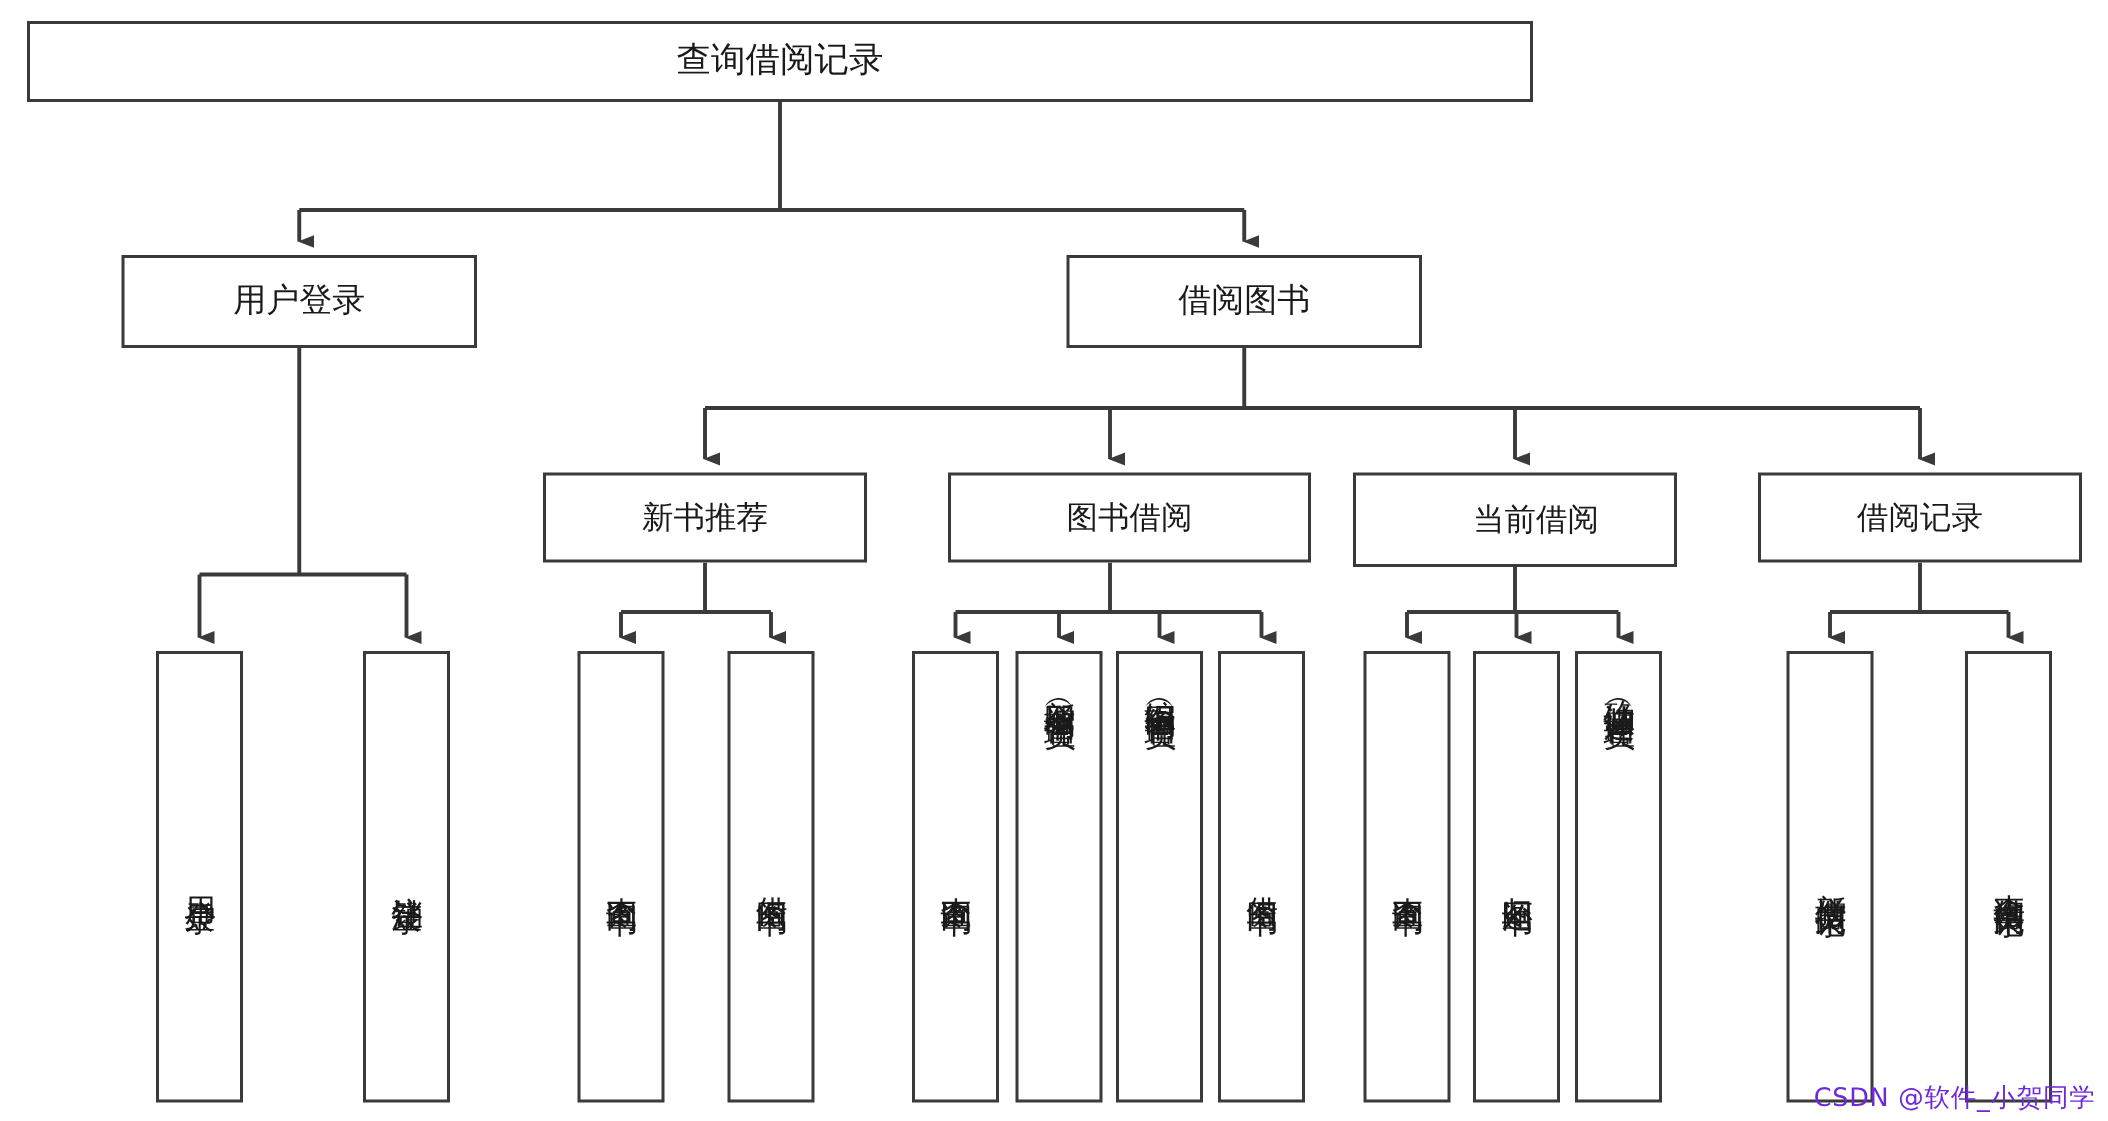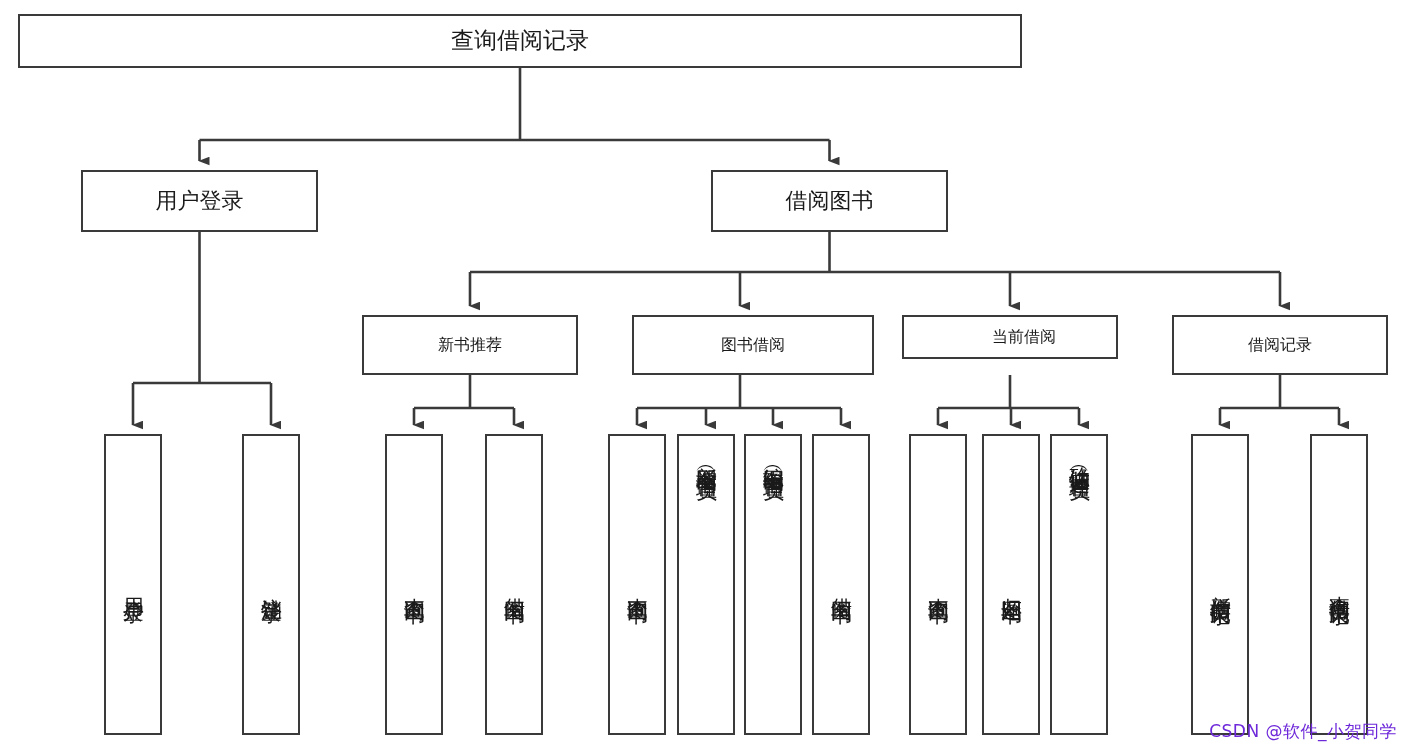--- a/index.html
+++ b/index.html
@@ -46,21 +46,21 @@
     white-space: nowrap;
     user-select: none;
   }
   .node-root .node-label {
     font-size: 23px;
   }
   .node-l2 .node-label {
     font-size: 22px;
   }
   .node-l3 .node-label {
-    font-size: 16px;
+    font-size: 21px;
     text-align: center;
   }
   .node-leaf {
     border-width: 2.5px;
   }
   .node-leaf .node-label {
     font-size: 21px;
     writing-mode: vertical-rl;
     text-orientation: upright;
     letter-spacing: 2px;
@@ -149,21 +149,21 @@
       </div>
       <div class="node-box node-l2" style="left: 711px; top: 170px; width: 237px; height: 62px;">
         <span class="node-label">借阅图书</span>
       </div>
       <div class="node-box node-l3" style="left: 362px; top: 315px; width: 216px; height: 60px;">
         <span class="node-label">新书推荐</span>
       </div>
       <div class="node-box node-l3" style="left: 632px; top: 315px; width: 242px; height: 60px;">
         <span class="node-label">图书借阅</span>
       </div>
-      <div class="node-box node-l3" style="left: 902px; top: 315px; width: 216px; height: 44px; padding-left: 28px;">
+      <div class="node-box node-l3" style="left: 902px; top: 315px; width: 216px; height: 63px; padding-left: 28px;">
         <span class="node-label">当前借阅</span>
       </div>
       <div class="node-box node-l3" style="left: 1172px; top: 315px; width: 216px; height: 60px;">
         <span class="node-label">借阅记录</span>
       </div>
       <div class="node-box node-l4 node-leaf" style="left: 104px; top: 434px; width: 58px; height: 301px;">
         <div class="leaf-inner mid">
           <span class="node-label">用户登录</span>
         </div>
       </div>

